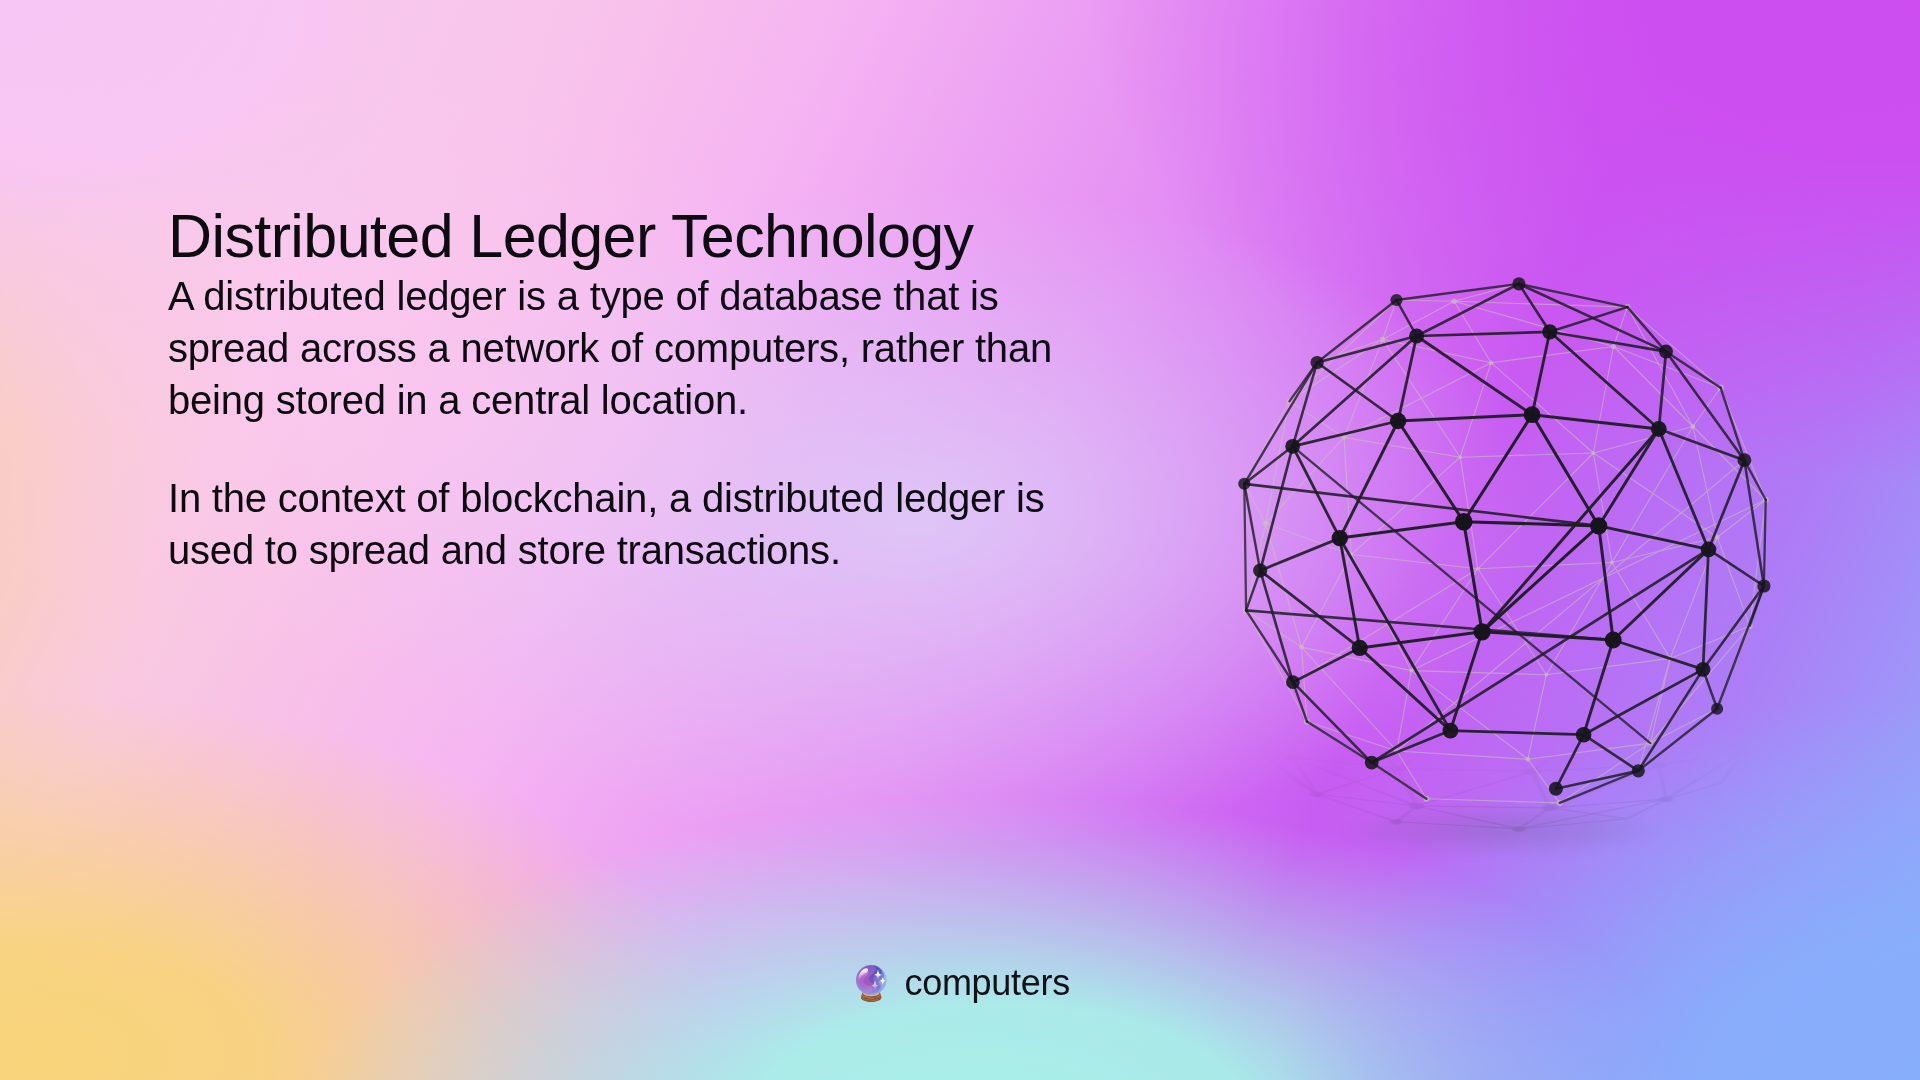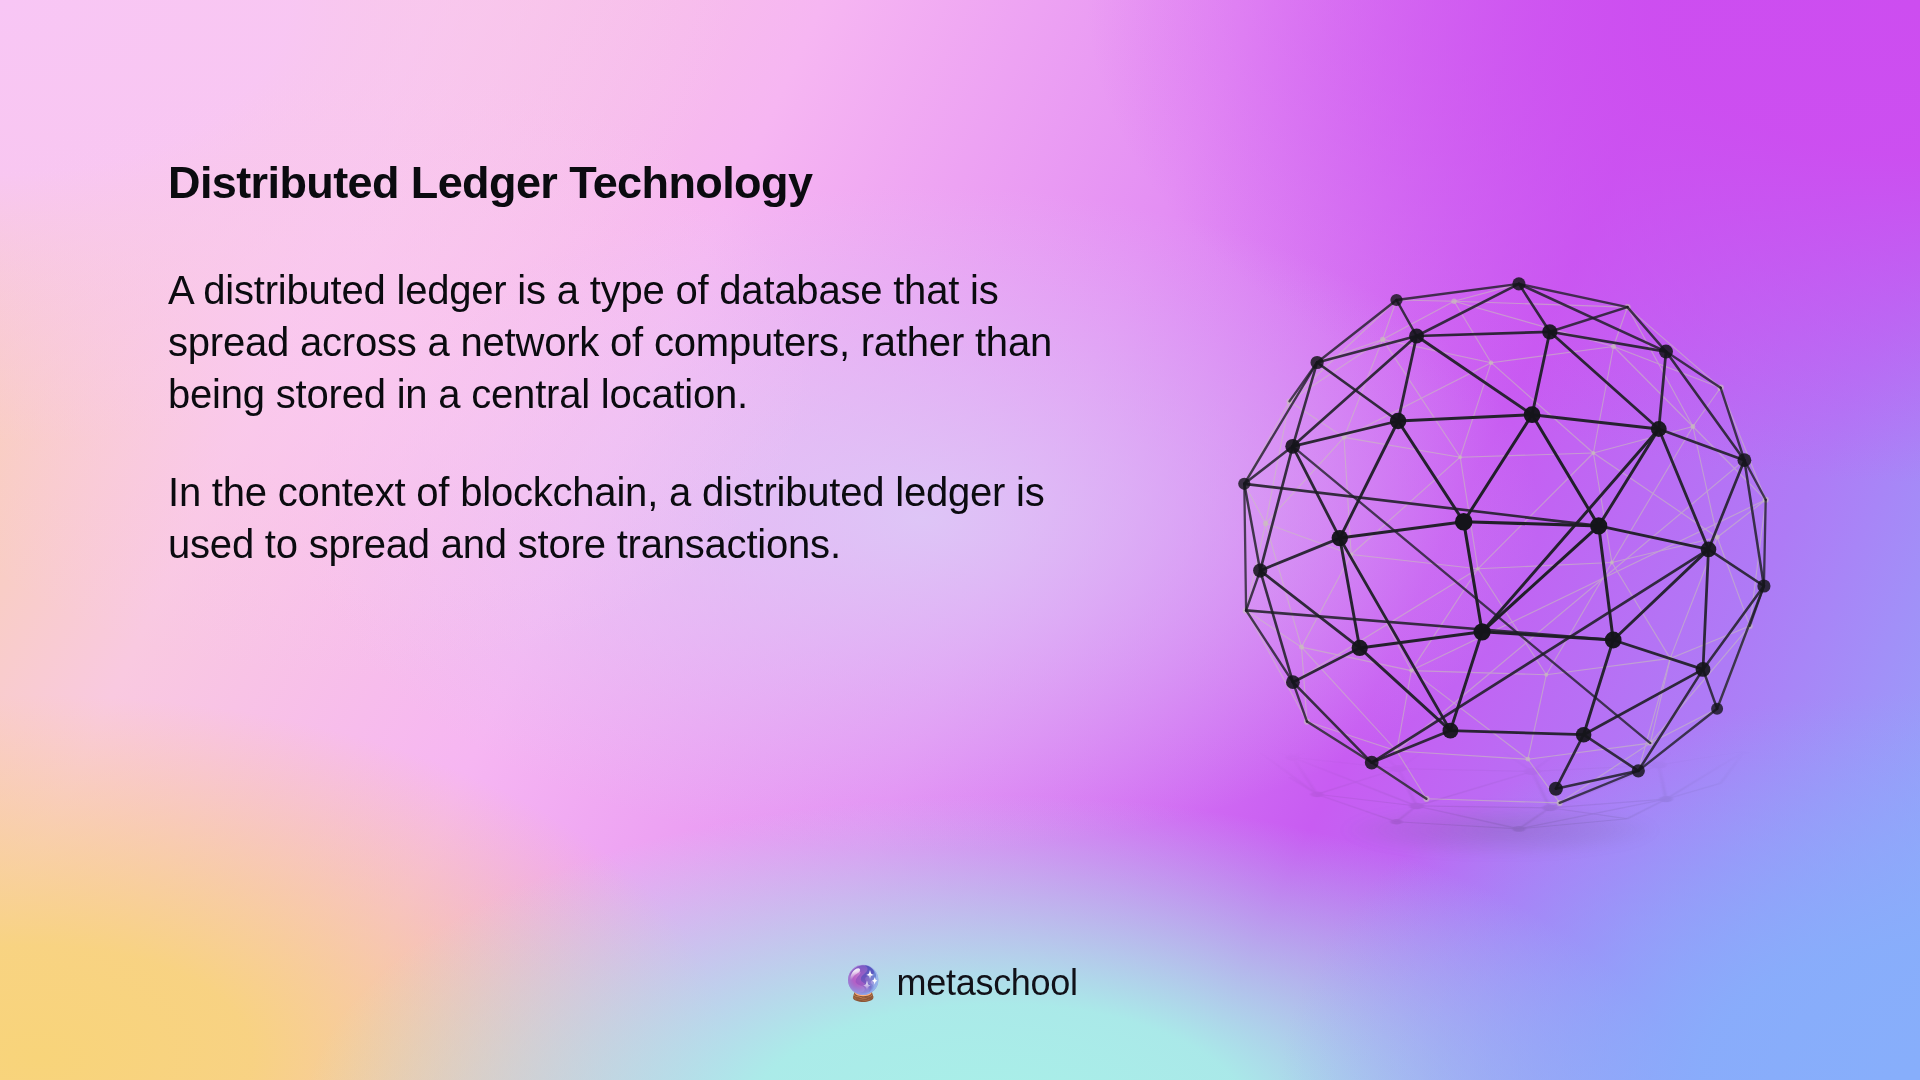--- a/index.html
+++ b/index.html
@@ -42,36 +42,37 @@
 
   
   #text-col {
     position:absolute;
     left:168px;
     top:158px;
     width:980px;
     z-index:5;
   }
   #page-title {
-    font-size:45px;
-    font-weight:700;
+    font-size:61px;
+    font-weight:400;
     letter-spacing:-0.6px;
     color:#0B0B10;
     line-height:1.12;
     white-space:nowrap;
+    margin-top:44px;
   }
   .para {
     font-size:40px;
     font-weight:400;
     color:#0B0B10;
     line-height:1.30;
     letter-spacing:-0.2px;
     max-width:950px;
   }
-  #para-1 { margin-top:56px; }
+  #para-1 { }
   #para-2 { margin-top:46px; }
 
   
   #sphere-wrap {
     position:absolute;
     left:1205px;
     top:245px;
     width:600px;
     height:600px;
     z-index:4;
@@ -516,16 +517,16 @@
           <circle cx="211.6" cy="91.0" r="7.5" opacity="0.91"></circle>
           <circle cx="112.1" cy="117.5" r="6.6" opacity="0.84"></circle>
           <circle cx="313.9" cy="38.9" r="6.6" opacity="0.84"></circle>
           <circle cx="191.5" cy="55.0" r="6.1" opacity="0.80"></circle>
         </g>
     </svg>
   </div>
 
   <div id="footer-logo">
     <span id="logo-mark">🔮</span>
-    <span id="logo-text">metaschool</span>
+    <span id="logo-text">computers</span>
   </div>
 
 </div>
 
 </body></html>

